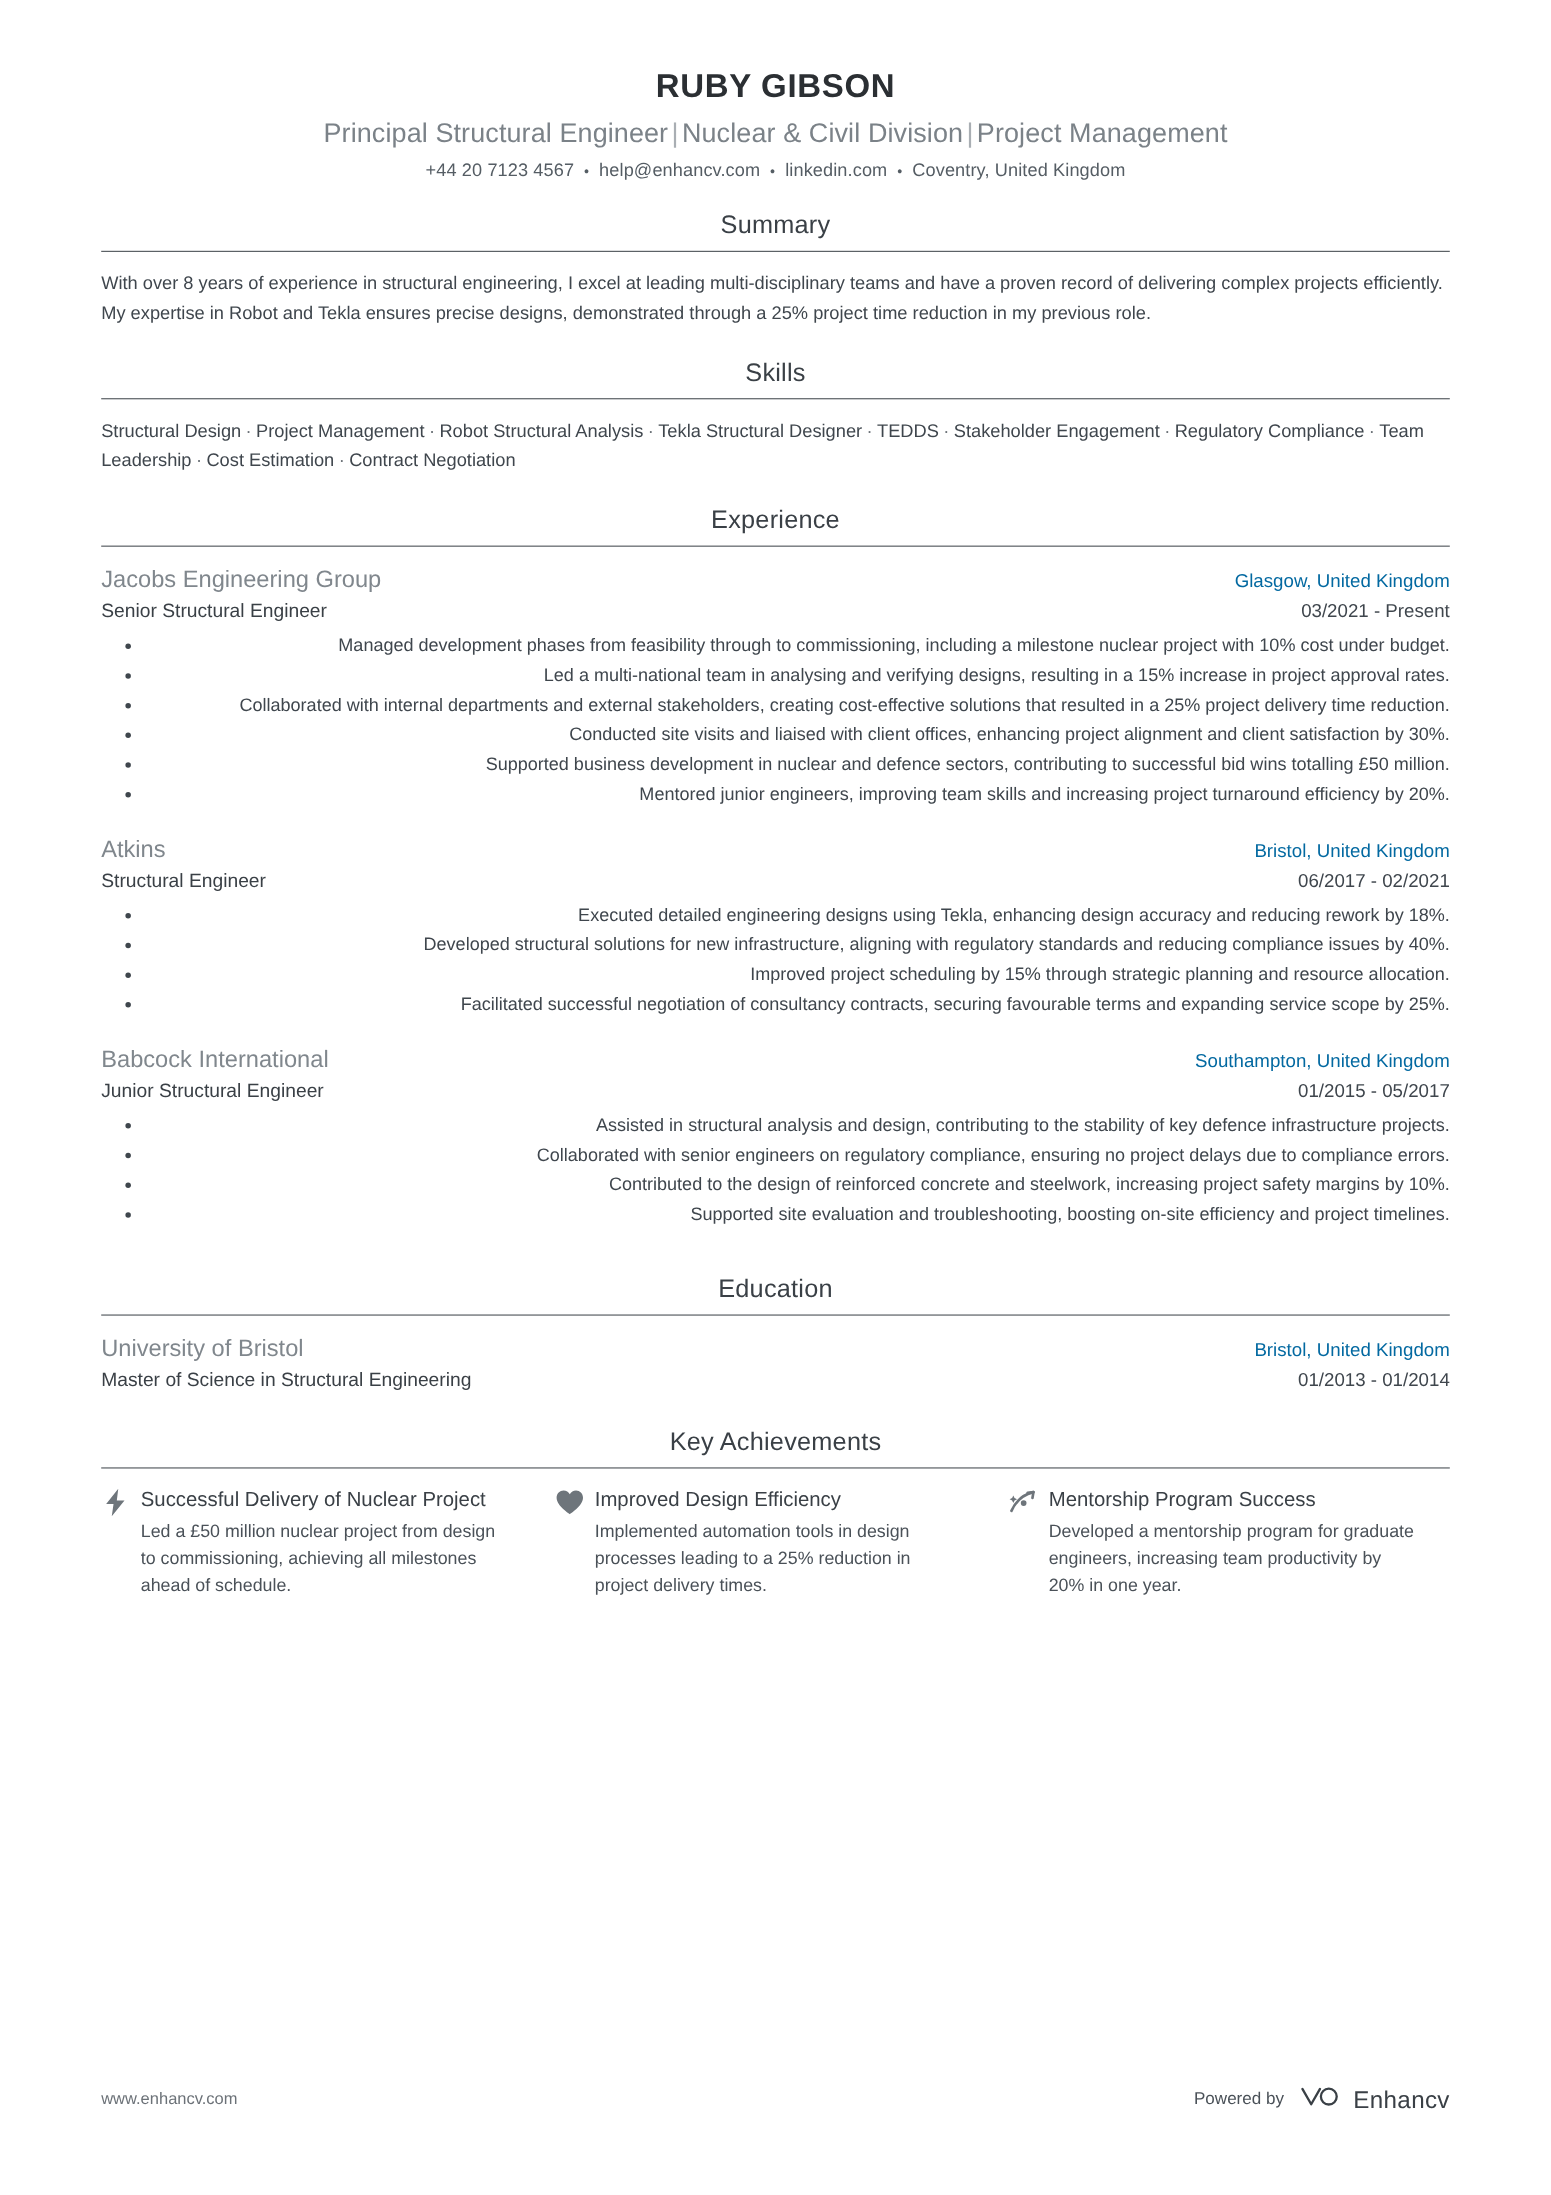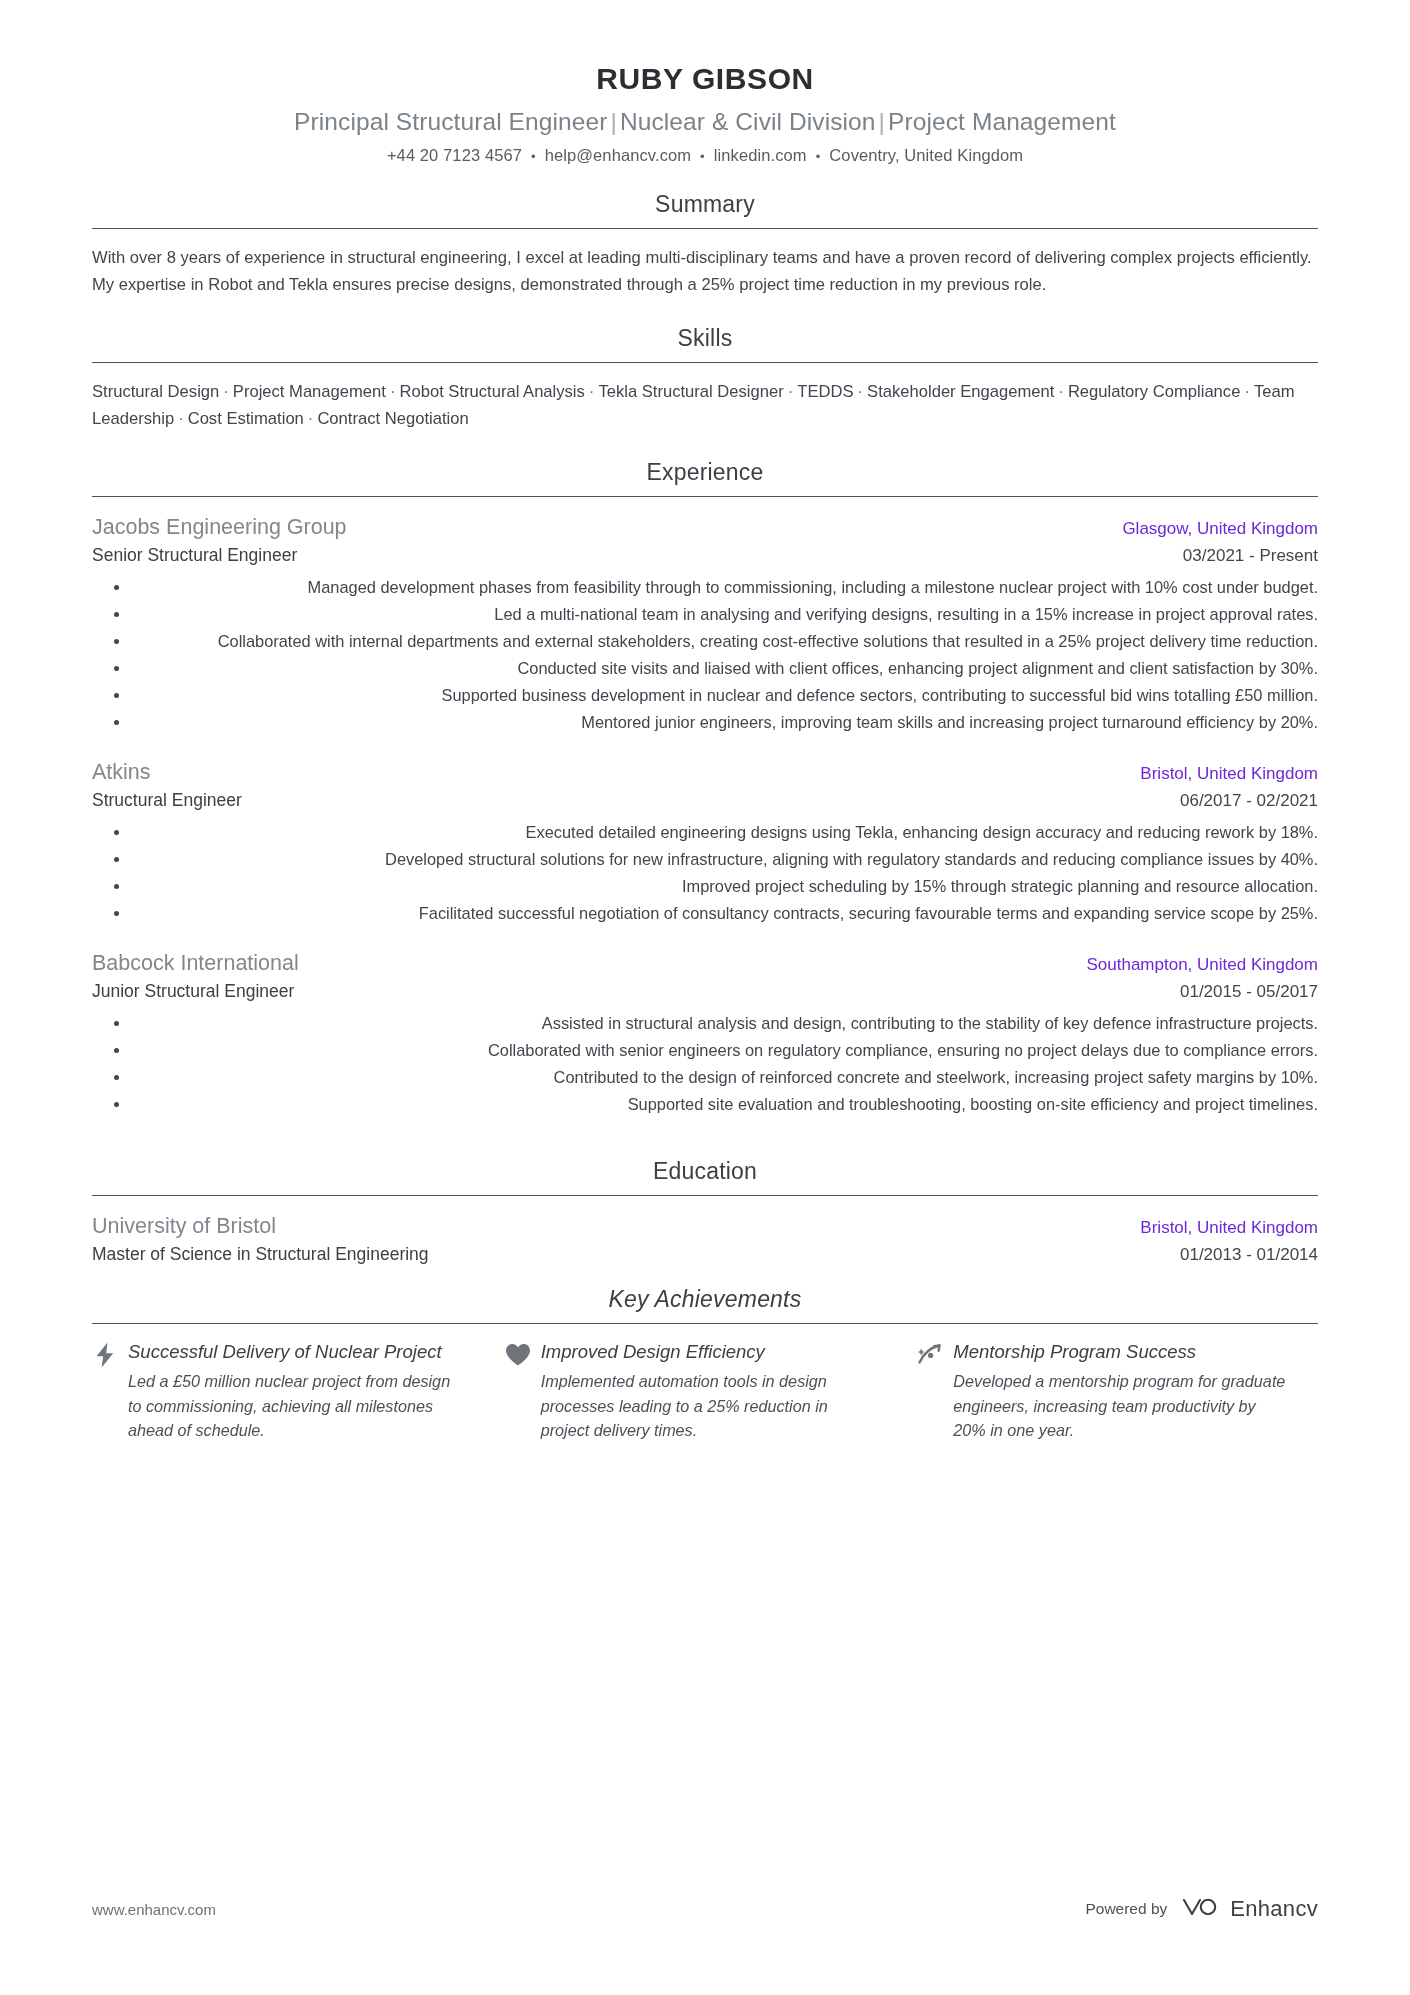--- a/index.html
+++ b/index.html
@@ -89,21 +89,21 @@
     align-items: baseline;
   }
   .entry-org {
     font-size: 21.5px;
     font-weight: 400;
     color: #80878d;
     line-height: 1.35;
   }
   .entry-loc {
     font-size: 17px;
-    color: #6d28d9;
+    color: #0369a1;
     white-space: nowrap;
     padding-left: 18px;
   }
   .entry-role {
     font-size: 17.5px;
     color: #3a4046;
     line-height: 1.4;
   }
   .entry-dates {
     font-size: 17px;
@@ -307,21 +307,21 @@
             <div class="entry-loc">Bristol, United Kingdom</div>
           </div>
           <div class="entry-row sub">
             <div class="entry-role">Master of Science in Structural Engineering</div>
             <div class="entry-dates">01/2013 - 01/2014</div>
           </div>
         </div>
       </div>
   </div>
 
-  <div class="section" style="margin-top:19px;font-style:italic;">
+  <div class="section" style="margin-top:30px;">
     <div class="section-title">Key Achievements</div>
     <div class="section-rule"></div>
     <div class="achievements-grid">
         <div class="ach-col">
           <div class="ach-icon">
             <svg width="22" height="26" viewBox="0 0 22 26" aria-hidden="true">
               <path d="M13.5 0.5 L2.5 14.2 H9.2 L7.6 25.5 L19.2 11.2 H12.2 Z" fill="#6e757b"></path>
             </svg>
           </div>
           <div class="ach-body">

